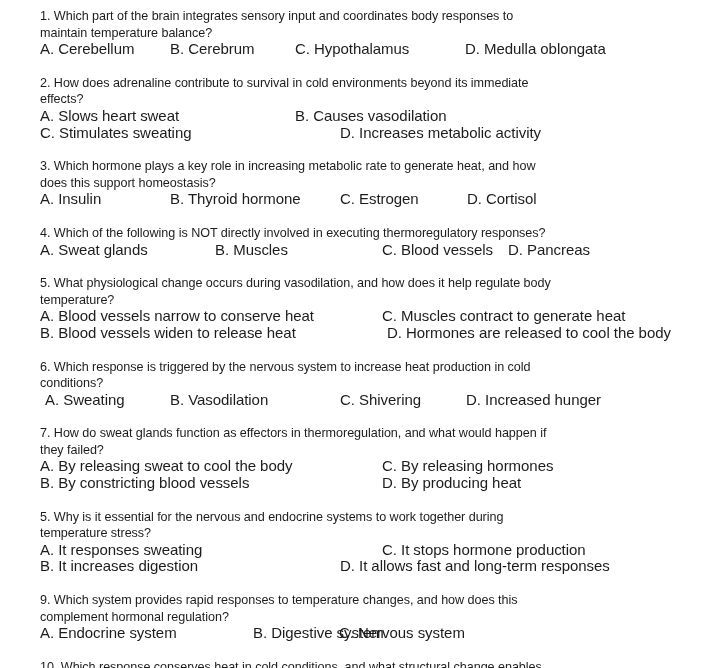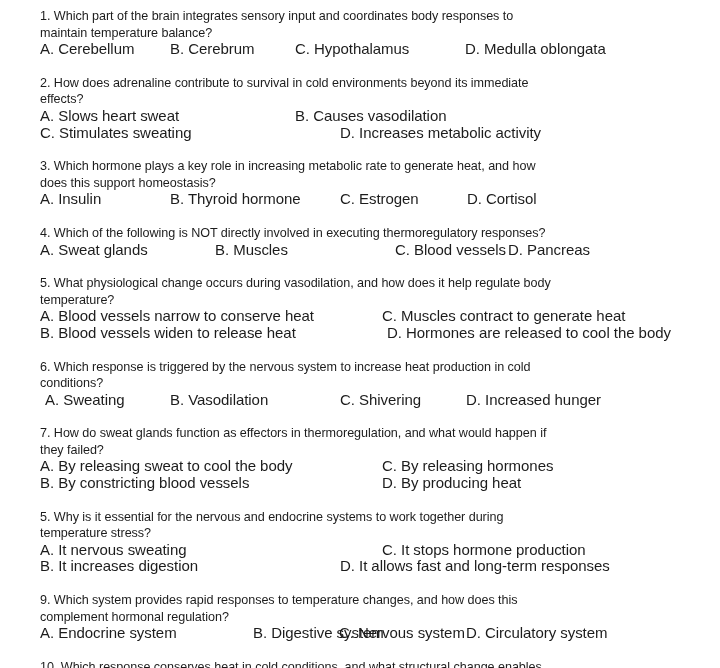--- a/index.html
+++ b/index.html
@@ -77,21 +77,21 @@
         <span class="opt" style="left: 130px;">B. Thyroid hormone</span>
         <span class="opt" style="left: 300px;">C. Estrogen</span>
         <span class="opt" style="left: 427px;">D. Cortisol</span>
       </div>
     </div>
     <div class="question-block">
       <p class="question-text">4. Which of the following is NOT directly involved in executing thermoregulatory responses?</p>
       <div class="options-row">
         <span class="opt" style="left: 0px;">A. Sweat glands</span>
         <span class="opt" style="left: 175px;">B. Muscles</span>
-        <span class="opt" style="left: 342px; margin-left: 13px;">C. Blood vessels</span>
+        <span class="opt" style="left: 342px;">C. Blood vessels</span>
         <span class="opt" style="left: 468px;">D. Pancreas</span>
       </div>
     </div>
     <div class="question-block">
       <p class="question-text">5. What physiological change occurs during vasodilation, and how does it help regulate body temperature?</p>
       <div class="options-row">
         <span class="opt" style="left: 0px;">A. Blood vessels narrow to conserve heat</span>
         <span class="opt" style="left: 342px;">C. Muscles contract to generate heat</span>
       </div>
       <div class="options-row">
@@ -115,35 +115,34 @@
         <span class="opt" style="left: 342px;">C. By releasing hormones</span>
       </div>
       <div class="options-row">
         <span class="opt" style="left: 0px;">B. By constricting blood vessels</span>
         <span class="opt" style="left: 342px;">D. By producing heat</span>
       </div>
     </div>
     <div class="question-block">
       <p class="question-text">5. Why is it essential for the nervous and endocrine systems to work together during temperature stress?</p>
       <div class="options-row">
-        <span class="opt" style="left: 0px;">A. It nervous sweating</span>
+        <span class="opt" style="left: 0px;">A. It responses sweating</span>
         <span class="opt" style="left: 342px;">C. It stops hormone production</span>
       </div>
       <div class="options-row">
         <span class="opt" style="left: 0px;">B. It increases digestion</span>
         <span class="opt" style="left: 300px;">D. It allows fast and long-term responses</span>
       </div>
     </div>
     <div class="question-block">
       <p class="question-text">9. Which system provides rapid responses to temperature changes, and how does this complement hormonal regulation?</p>
       <div class="options-row">
         <span class="opt" style="left: 0px;">A. Endocrine system</span>
         <span class="opt" style="left: 213px;">B. Digestive system</span>
         <span class="opt" style="left: 299px;">C. Nervous system</span>
-        <span class="opt" style="left: 426px;">D. Circulatory system</span>
       </div>
     </div>
     <div class="question-block">
       <p class="question-text">10. Which response conserves heat in cold conditions, and what structural change enables this effect?</p>
       <div class="options-row">
         <span class="opt" style="left: 0px;">A. Vasodilation</span>
         <span class="opt" style="left: 213px;">B. Sweating</span>
         <span class="opt" style="left: 342px;">C. Vasoconstriction</span>
         <span class="opt" style="left: 468px; margin-top: 8px;">D. Increased urination</span>
       </div>

